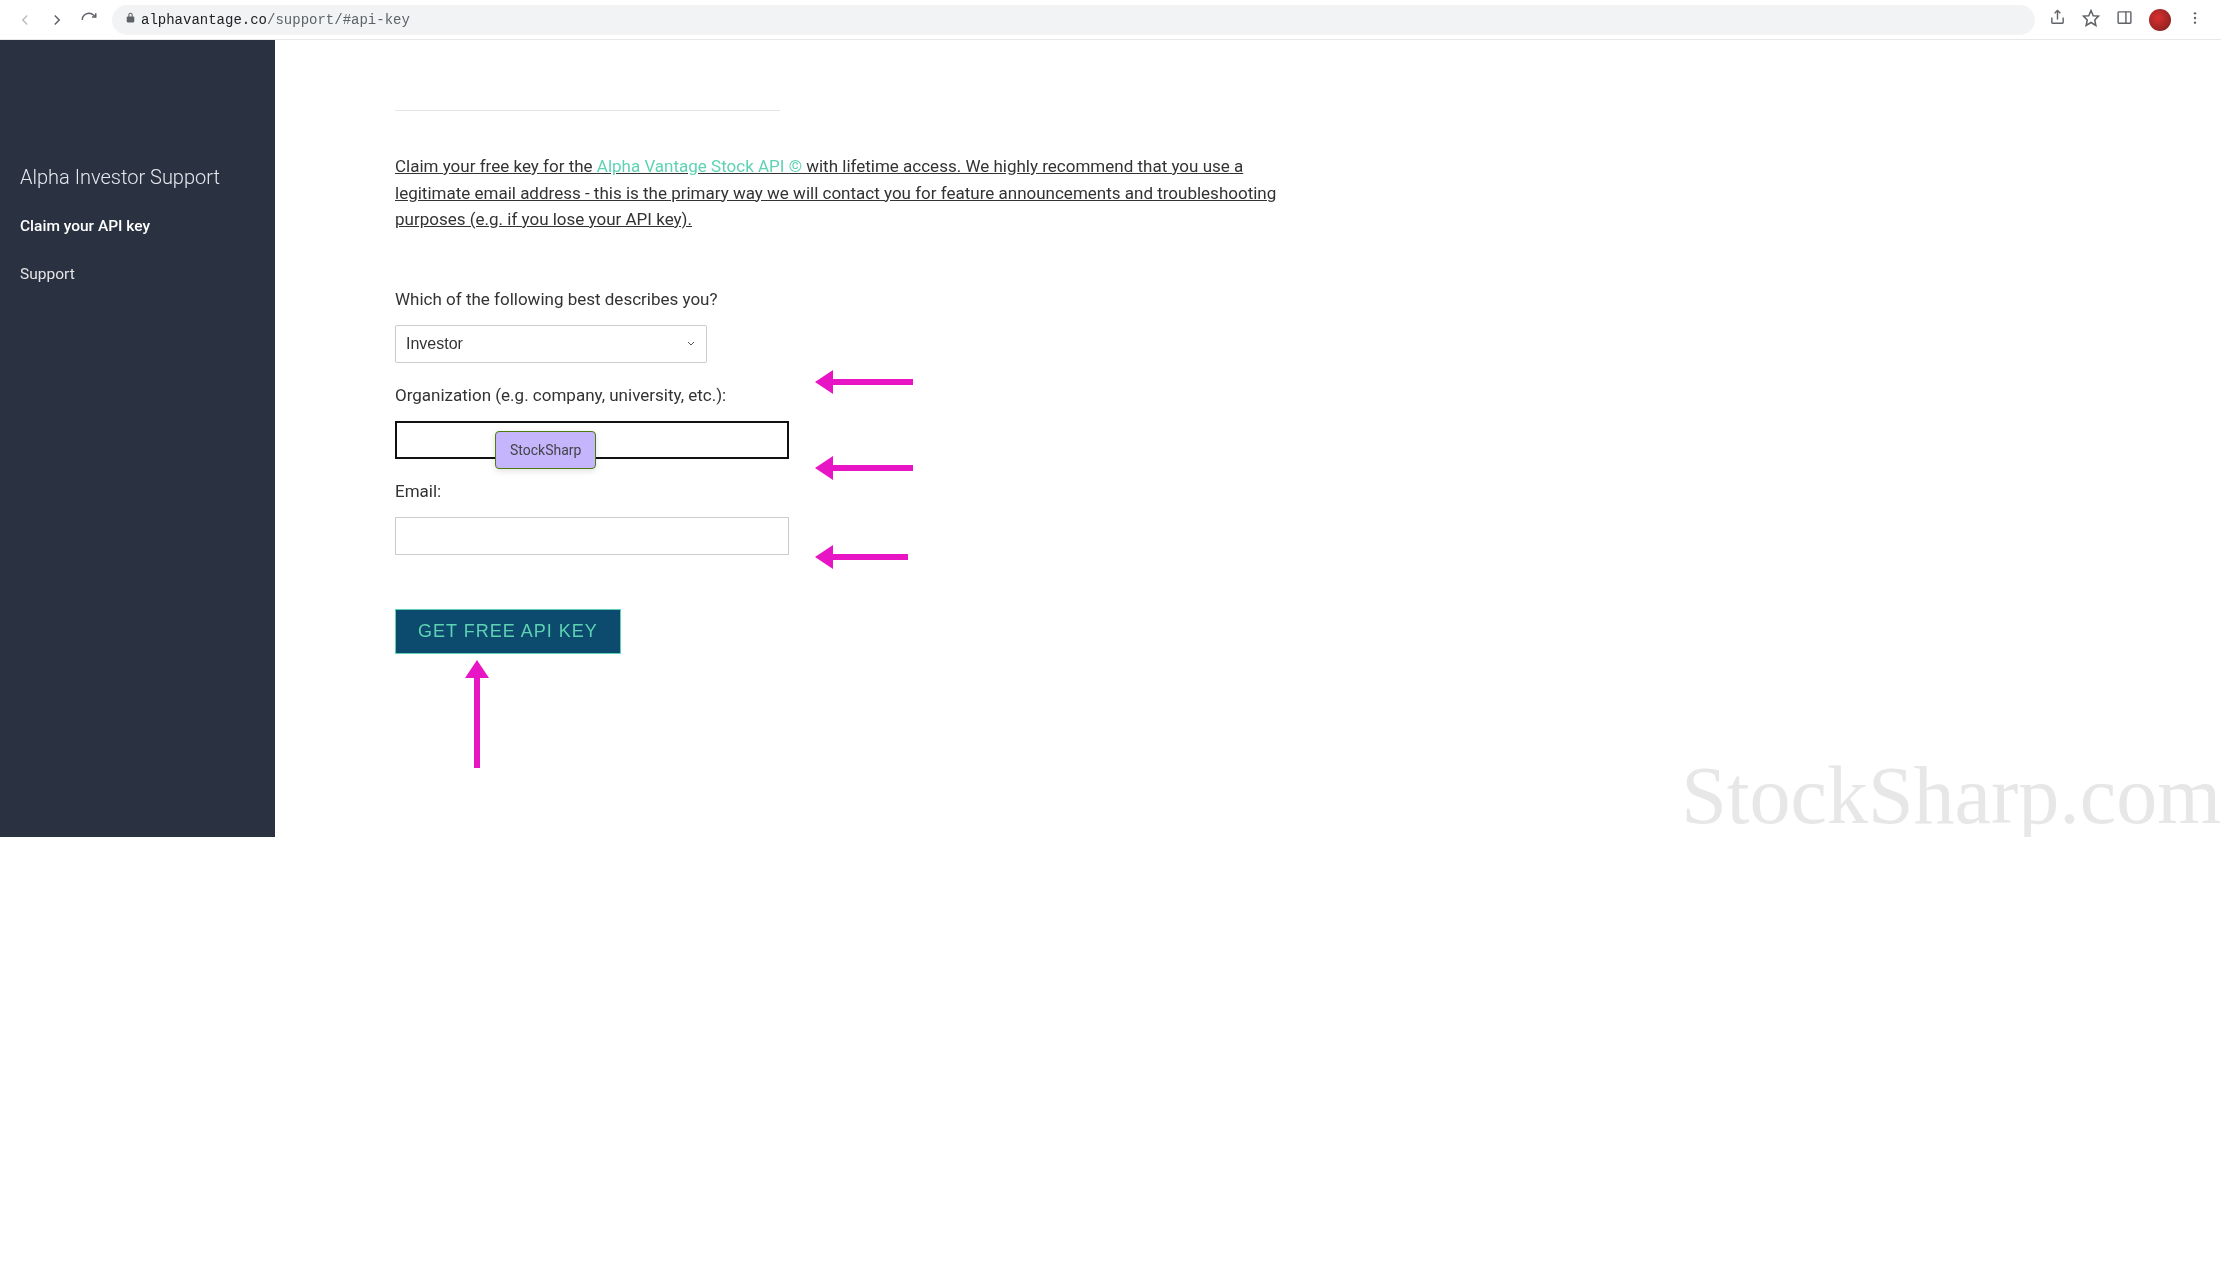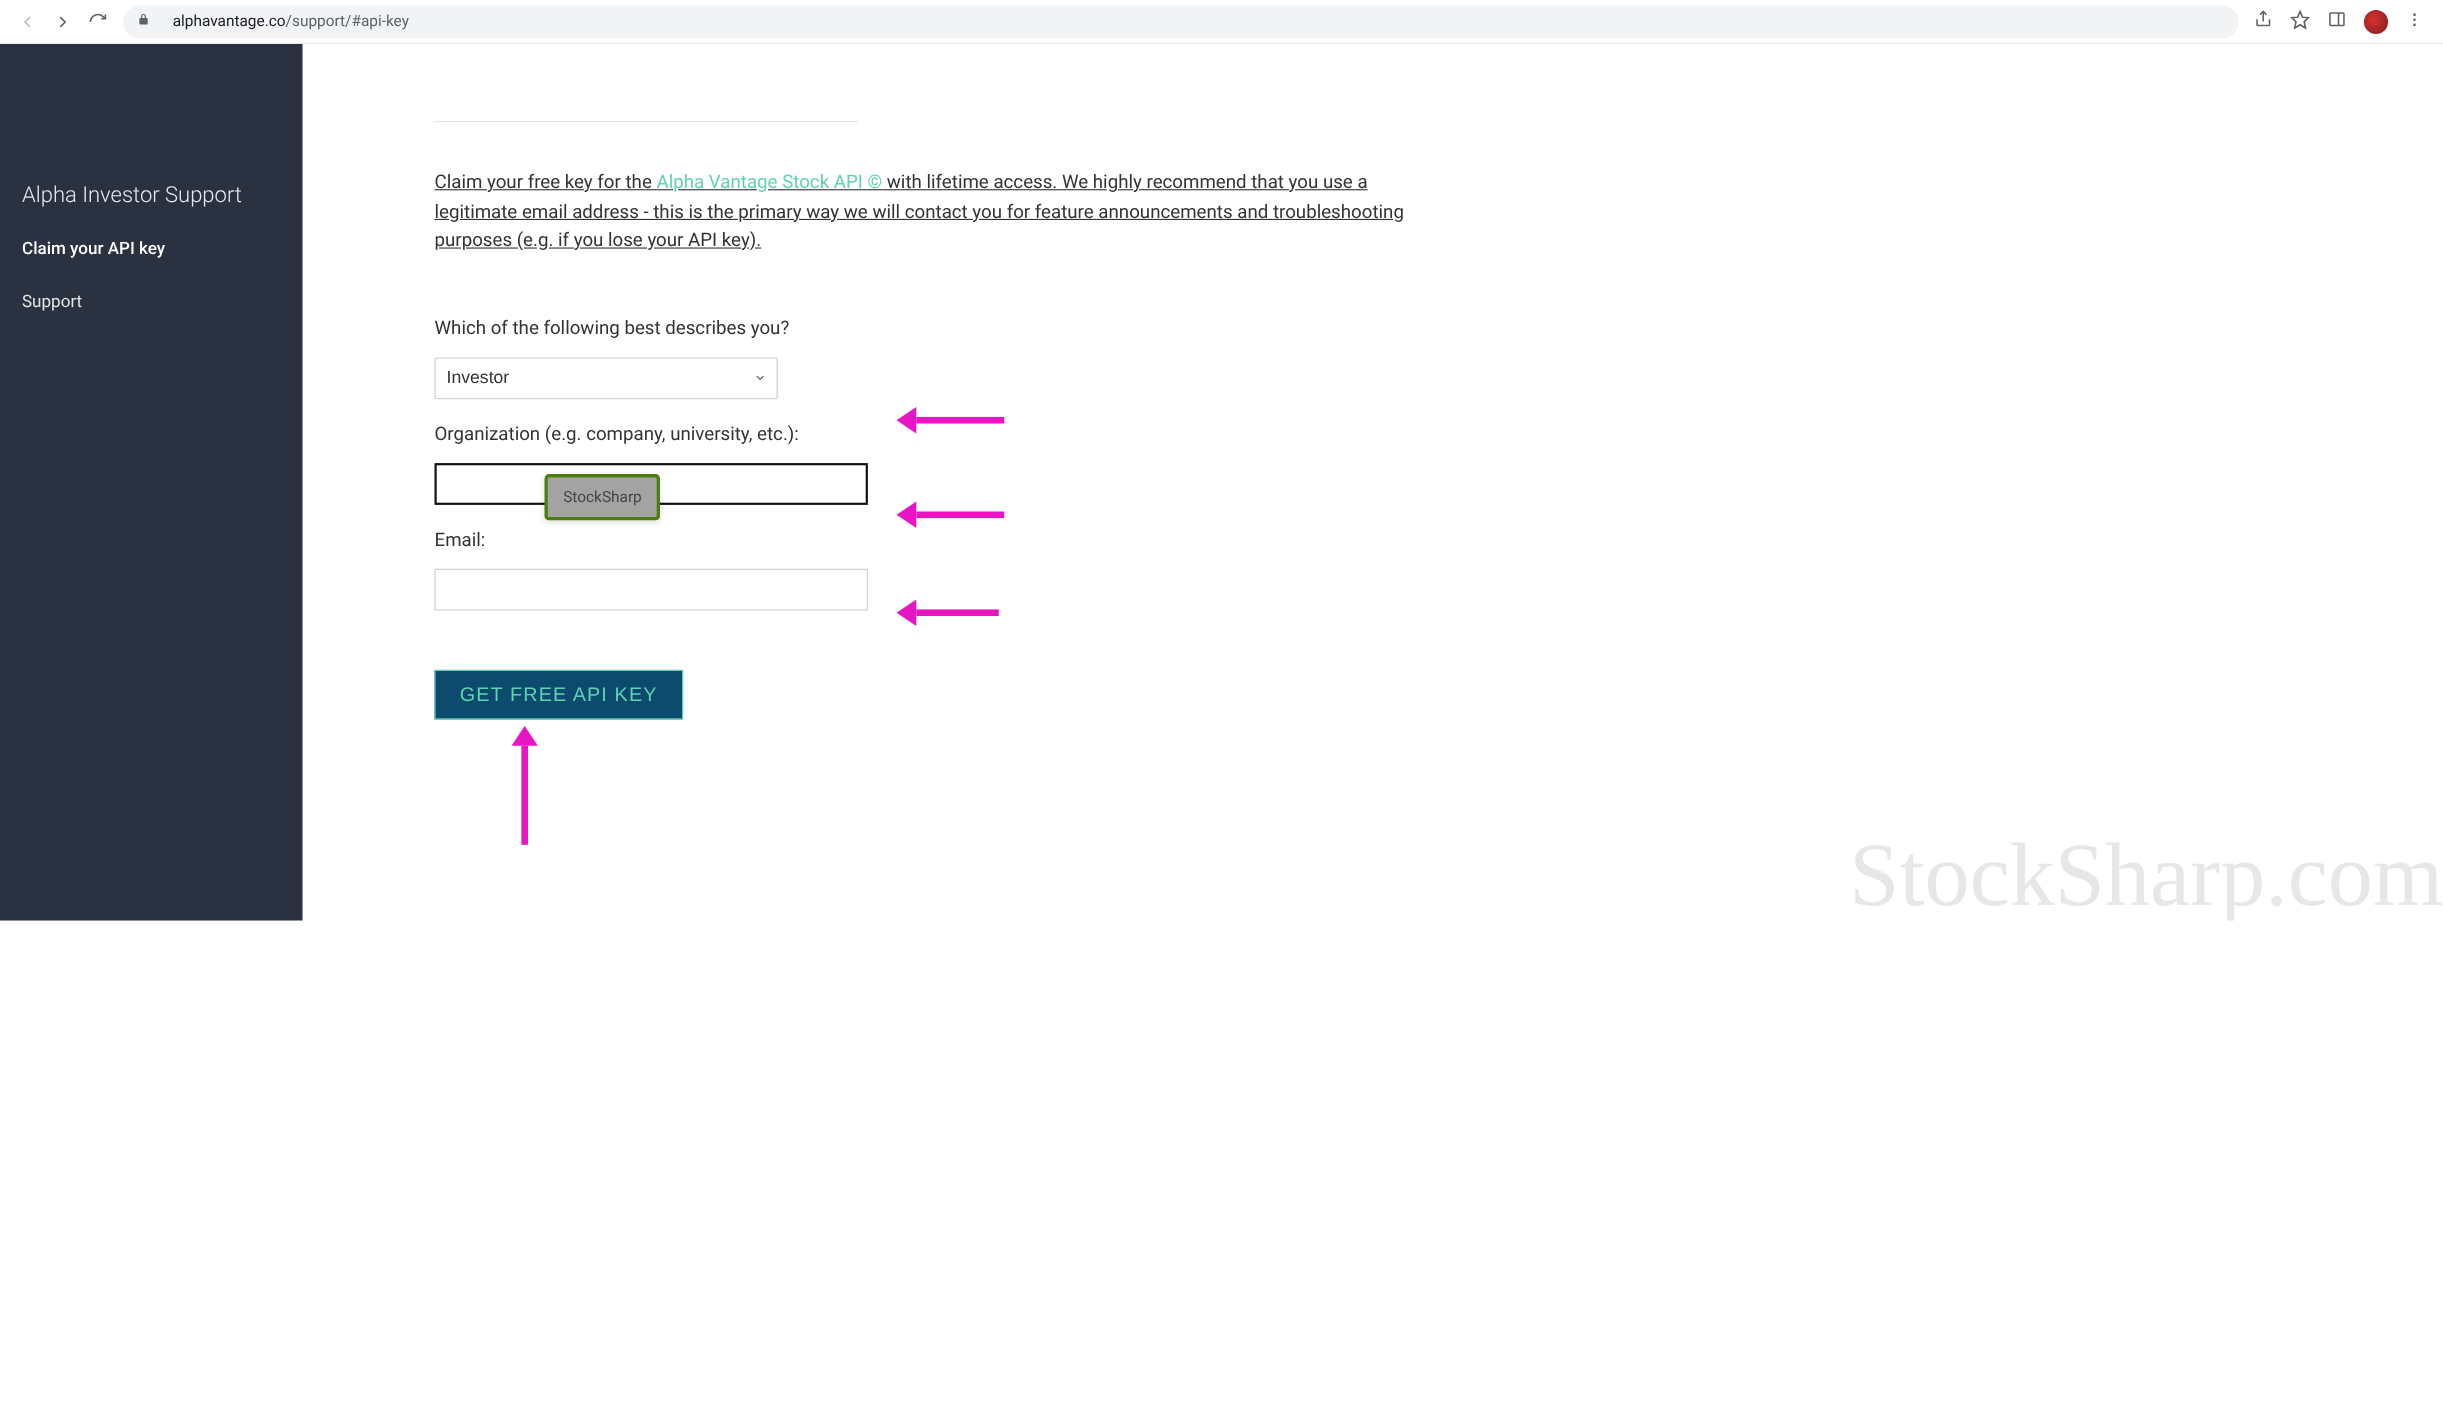--- a/index.html
+++ b/index.html
@@ -4,21 +4,21 @@
   <style>
     * { box-sizing: border-box; margin: 0; padding: 0; }
     body { font-family: -apple-system, BlinkMacSystemFont, "Segoe UI", Roboto, "Helvetica Neue", Arial, sans-serif; background: #fff; }
 
     
     .chrome-bar { height: 40px; background: #fff; border-bottom: 1px solid #e8e8e8; display: flex; align-items: center; padding: 0 10px; gap: 14px; }
     .nav-arrows { display: flex; align-items: center; gap: 14px; margin-left: 6px; }
     .nav-arrow { width: 18px; height: 18px; display: flex; align-items: center; justify-content: center; color: #5f6368; }
     .nav-arrow.disabled { color: #bdbdbd; }
     .reload { width: 18px; height: 18px; color: #5f6368; }
-    .omnibox { flex: 1; height: 30px; background: #f1f3f4; border-radius: 16px; display: flex; align-items: center; padding: 0 12px; gap: 20px; color: #202124; font-size: 14px; }
+    .omnibox { flex: 1; height: 30px; background: #f1f3f4; border-radius: 16px; display: flex; align-items: center; padding: 0 12px; gap: 4px; color: #202124; font-size: 14px; font-family: Liberation Mono, monospace; }
     .lock { color: #5f6368; }
     .url-text { font-size: 14px; color: #202124; }
     .url-text .muted { color: #5f6368; }
     .right-icons { display: flex; align-items: center; gap: 16px; margin-right: 8px; color: #5f6368; }
     .avatar { width: 22px; height: 22px; border-radius: 50%; background: radial-gradient(circle at 40% 40%, #d93030, #7a1d1d); }
 
     
     .app { display: flex; height: calc(837px - 40px); }
     .sidebar { width: 275px; background: #2a3140; color: #cfd6df; padding: 20px; flex-shrink: 0; }
     .sidebar-title { color: #e5e9ef; font-size: 20px; font-weight: 300; margin-top: 105px; margin-bottom: 28px; }
@@ -36,21 +36,21 @@
 
     .field-label { font-size: 17px; color: #333; margin-bottom: 16px; }
     .select-wrap { position: relative; width: 312px; margin-bottom: 22px; }
     select.form-select { width: 100%; height: 38px; border: 1px solid #ccc; background: #fff; padding: 0 10px; font-size: 16px; color: #333; appearance: none; border-radius: 2px; }
     .select-caret { position: absolute; right: 10px; top: 50%; transform: translateY(-50%); pointer-events: none; color: #555; }
 
     .text-field { width: 394px; height: 38px; border: 1px solid #ccc; padding: 0 10px; font-size: 16px; border-radius: 0; }
     .text-field.focused { border: 2px solid #111; outline: none; }
     .field-block { margin-bottom: 22px; position: relative; }
 
-    .tooltip { position: absolute; top: 46px; left: 100px; background: #a3a3a3; border: 3px solid #4d7c0f; border-radius: 4px; box-shadow: 0 2px 6px rgba(0,0,0,.12); padding: 10px 14px; font-size: 14px; color: #444; z-index: 20; text-align: right; }
+    .tooltip { position: absolute; top: 46px; left: 100px; background: #c4b5fd; border: 1px solid #4d7c0f; border-radius: 4px; box-shadow: 0 2px 6px rgba(0,0,0,.12); padding: 10px 14px; font-size: 14px; color: #444; z-index: 20; text-align: right; }
 
     .submit-btn { margin-top: 32px; border: 1px solid #5ed3b3; background: #0c4a6e; color: #5ed3b3; font-size: 18px; letter-spacing: 1px; padding: 11px 22px; cursor: pointer; font-weight: 400; }
 
     
     .arrow-h { position: absolute; height: 24px; display: flex; align-items: center; }
     .arrow-h .shaft { height: 6px; background: #e815c4; }
     .arrow-h .head { width: 0; height: 0; border-top: 12px solid transparent; border-bottom: 12px solid transparent; border-right: 18px solid #e815c4; }
     .arrow-v { position: absolute; width: 24px; display: flex; flex-direction: column; align-items: center; }
     .arrow-v .head { width: 0; height: 0; border-left: 12px solid transparent; border-right: 12px solid transparent; border-bottom: 18px solid #e815c4; }
     .arrow-v .shaft { width: 6px; background: #e815c4; }

